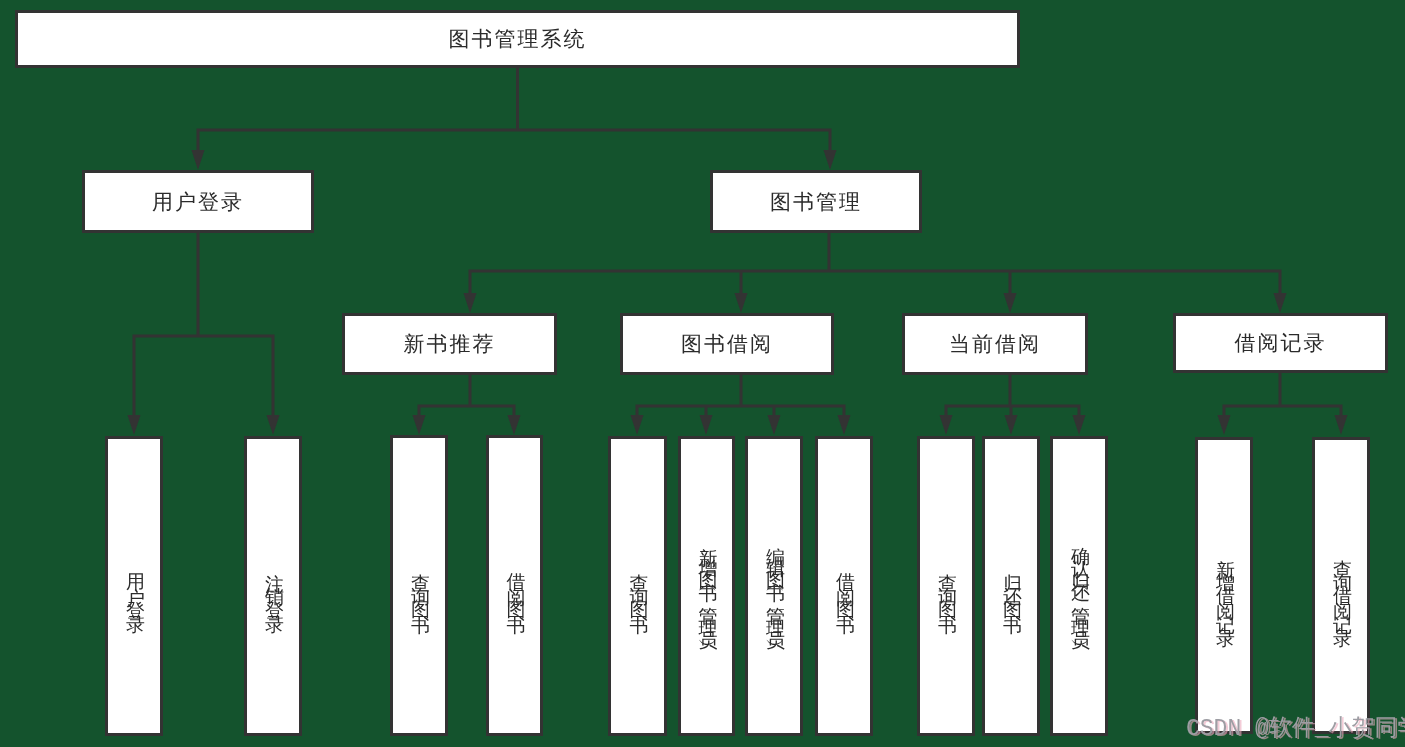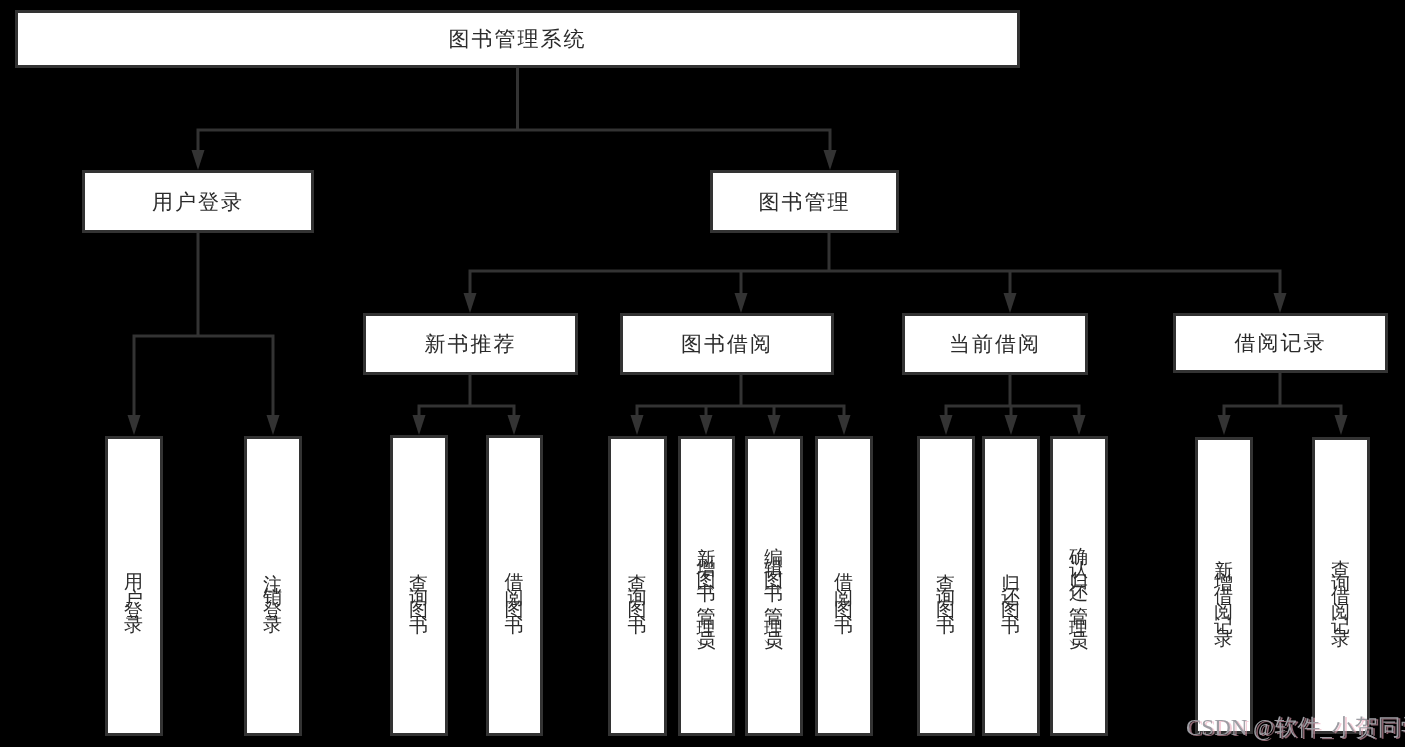--- a/index.html
+++ b/index.html
@@ -1,21 +1,21 @@
 <!DOCTYPE html>
 <html><head>
 <meta charset="utf-8">
 <style>
   html, body { margin: 0; padding: 0; background: #ffffff; }
   #stage {
     position: relative;
     width: 1405px;
     height: 747px;
-    background: #000000;
-    font-family: Liberation Serif, serif;
+    background: #14532d;
+    font-family: Liberation Mono, monospace;
     overflow: hidden;
   }
   #wires {
     position: absolute;
     left: 0; top: 0;
     width: 1405px; height: 747px;
     z-index: 0;
   }
   .node {
     position: absolute;
@@ -104,25 +104,25 @@
     </g>
   </svg>
 
   <div class="node" style="left:15px; top:10px; width:1005px; height:58px;">
     <span class="lbl">图书管理系统</span>
   </div>
 
   <div class="node" style="left:82px; top:170px; width:232px; height:63px;">
     <span class="lbl">用户登录</span>
   </div>
-  <div class="node" style="left:710px; top:170px; width:189px; height:63px;">
+  <div class="node" style="left:710px; top:170px; width:212px; height:63px;">
     <span class="lbl">图书管理</span>
   </div>
 
-  <div class="node" style="left:363px; top:313px; width:215px; height:62px;">
+  <div class="node" style="left:342px; top:313px; width:215px; height:62px;">
     <span class="lbl">新书推荐</span>
   </div>
   <div class="node" style="left:620px; top:313px; width:214px; height:62px;">
     <span class="lbl">图书借阅</span>
   </div>
   <div class="node" style="left:902px; top:313px; width:186px; height:62px;">
     <span class="lbl">当前借阅</span>
   </div>
   <div class="node" style="left:1173px; top:313px; width:215px; height:60px;">
     <span class="lbl">借阅记录</span>

